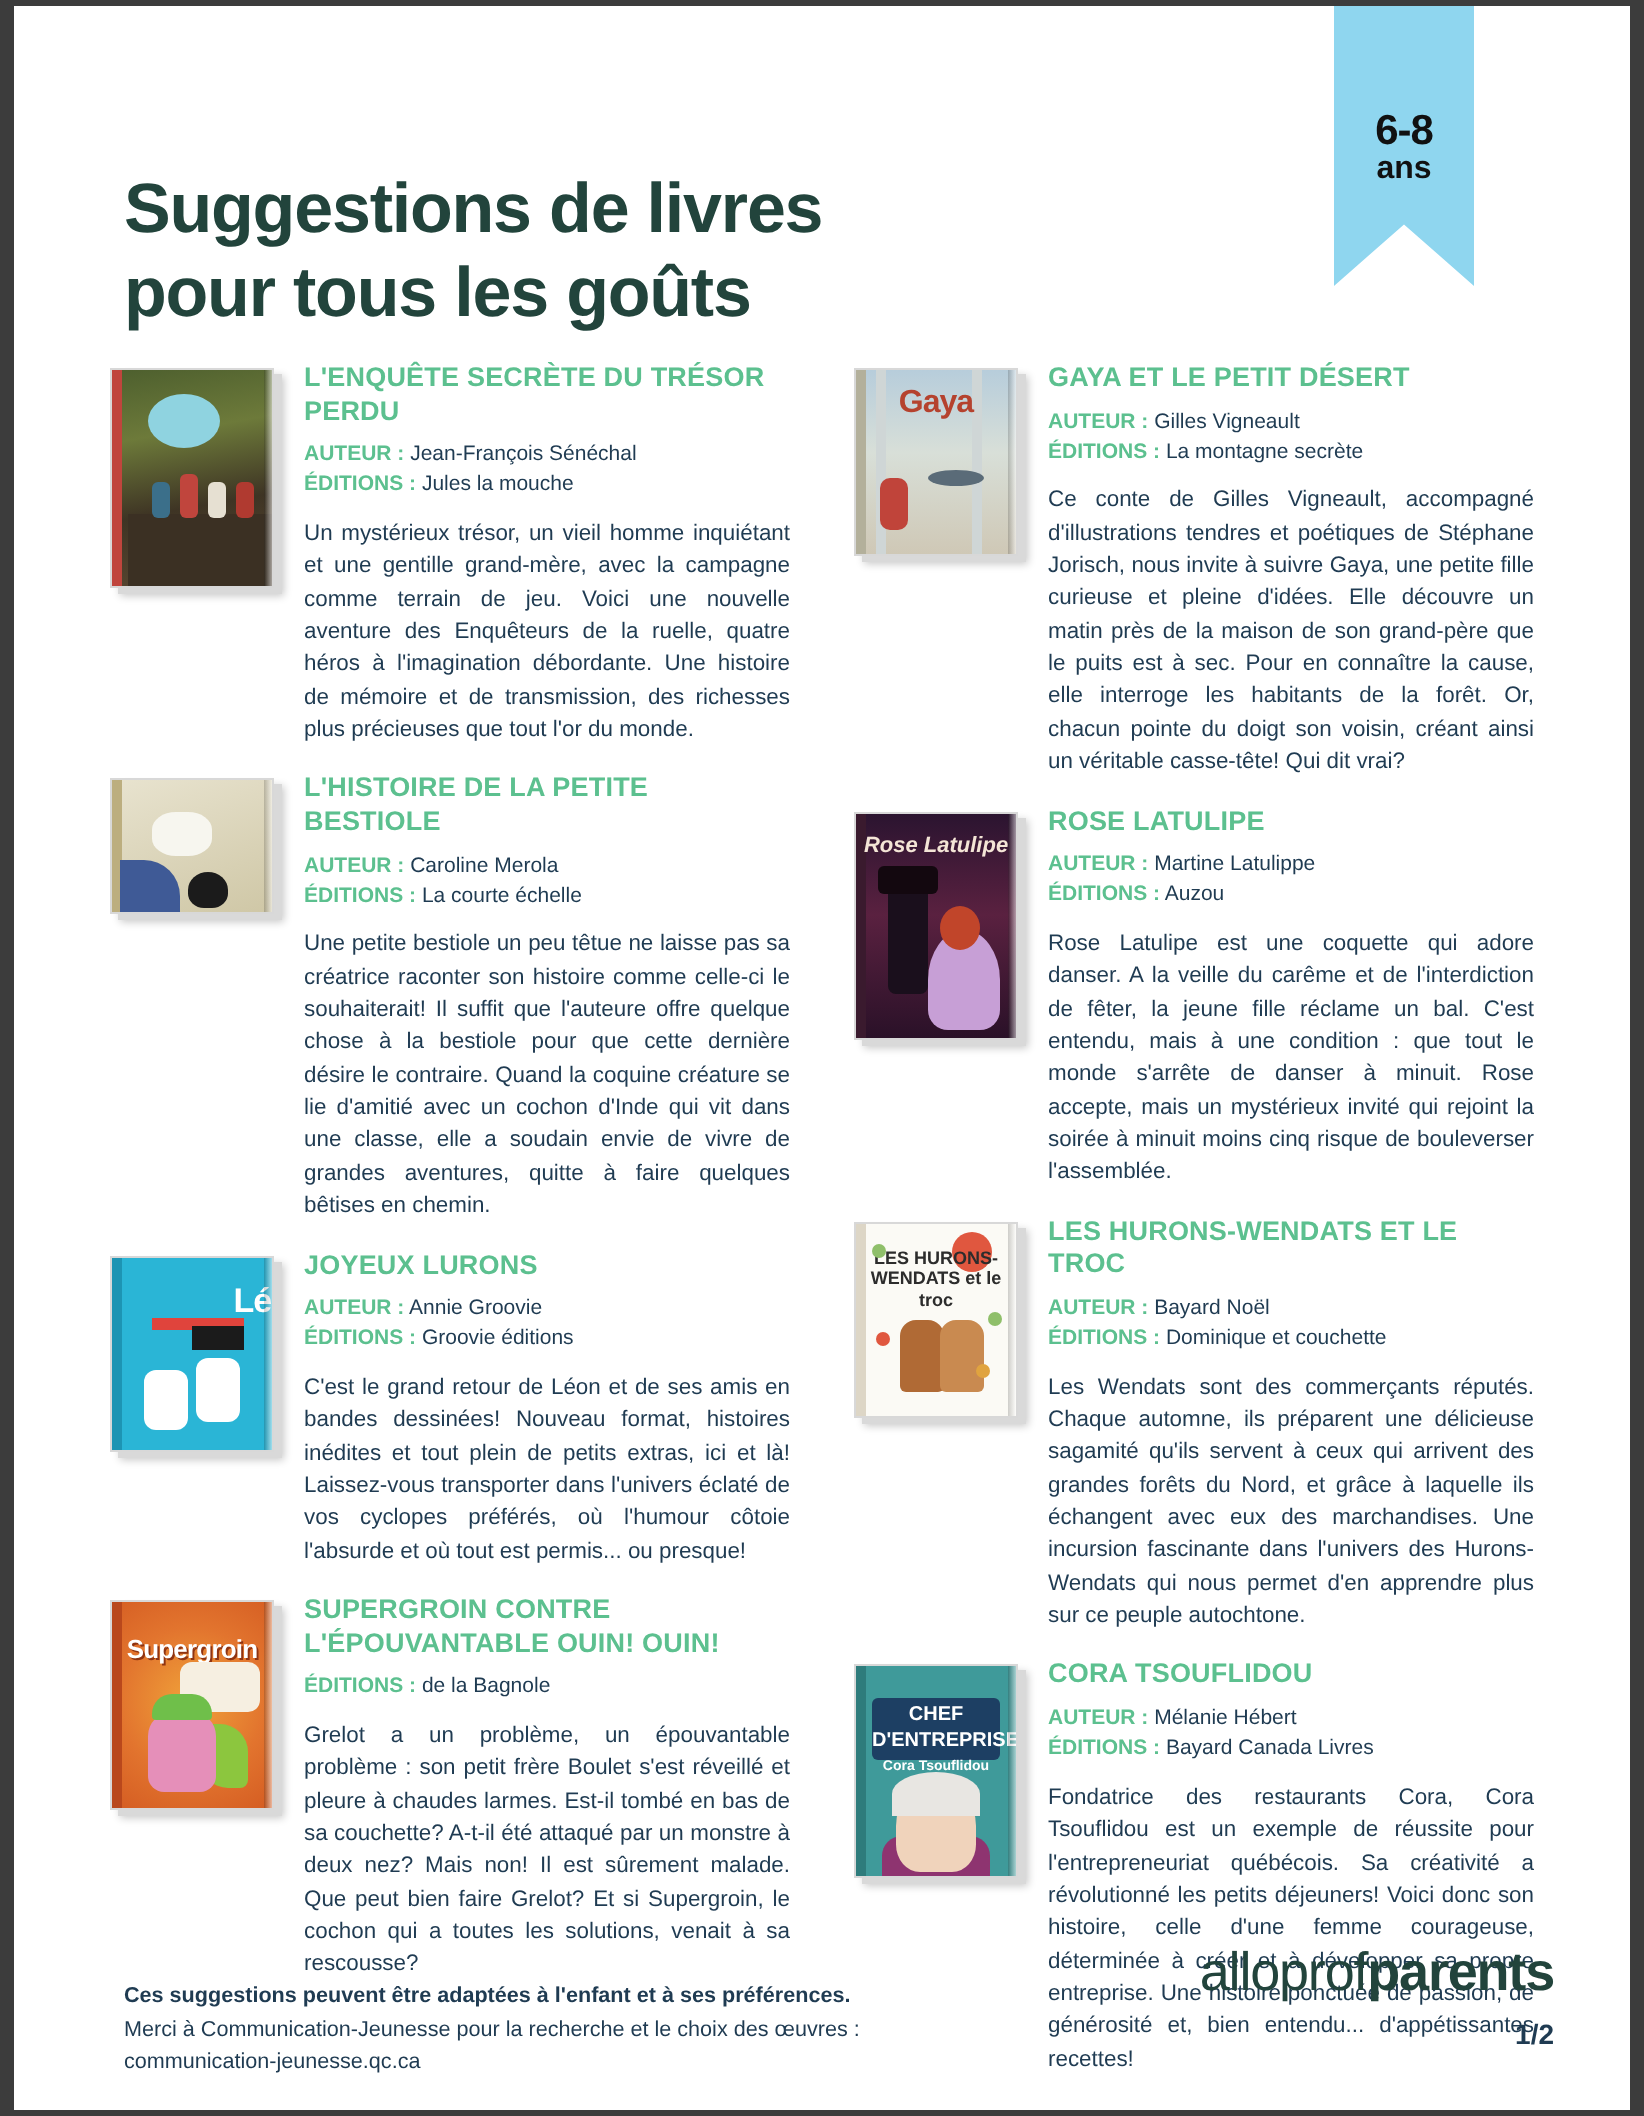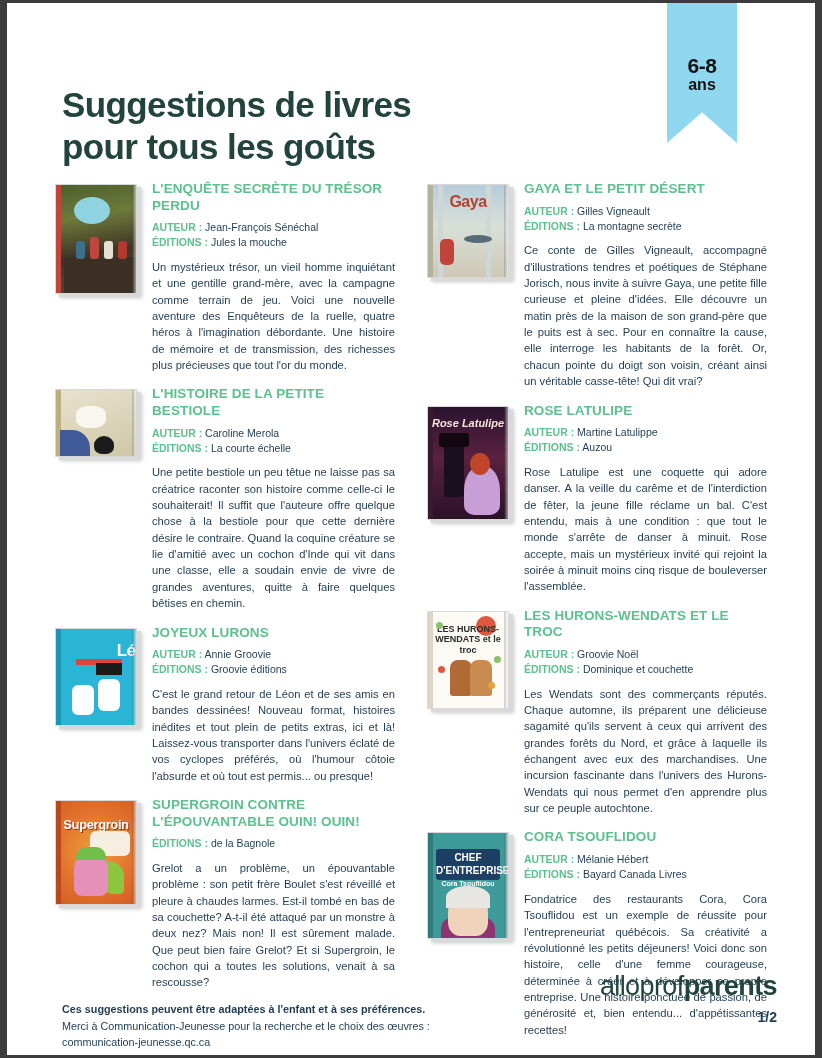--- a/index.html
+++ b/index.html
@@ -212,21 +212,21 @@
   .cv8 .chef { position:absolute; top:16px; left:8px; right:8px; text-align:center; font-size:10px; font-weight:800; color:#ffffff; background:#1d3f63; padding:3px 0; border-radius:3px; line-height:1.25;}
   .cv8 .name { position:absolute; top:47px; width:100%; text-align:center; font-size:7px; font-weight:700; color:#ffffff;}
   .cv8 .face { position:absolute; left:50%; transform:translateX(-50%); bottom:2px; width:40px; height:46px; background:#f0d3bb; border-radius:50% 50% 30% 30%;}
   .cv8 .hair { position:absolute; left:50%; transform:translateX(-50%); bottom:30px; width:44px; height:22px; background:#e8e6e2; border-radius:50% 50% 0 0;}
   .cv8 .body { position:absolute; left:50%; transform:translateX(-50%); bottom:0; width:54px; height:20px; background:#8e3470; border-radius:10px 10px 0 0;}
 
   
   .footer {
     position: absolute;
     left: 55px;
-    bottom: 5px;
+    bottom: 16px;
     width: 440px;
     font-size: 10.8px;
     line-height: 1.5;
     color: #1f3b52;
   }
   .footer .strong { font-weight: 800; }
   .footer .link { color: #1f3b52; }
 
   .brand {
     position: absolute;
@@ -437,21 +437,21 @@
             <div class="star" style="left:66px;top:44px;"></div>
             <div class="star" style="left:10px;top:54px;background:#e0573f;"></div>
             <div class="star" style="left:60px;top:70px;background:#e0a33f;"></div>
             <div class="edge"></div>
           </div>
         </div>
         <div class="book-text">
           <div class="book-title">LES HURONS-WENDATS ET LE TROC</div>
           <div class="meta-line">
             <span class="meta-label">AUTEUR :</span>
-            <span>Groovie Noël</span>
+            <span>Bayard Noël</span>
           </div>
           <div class="meta-line">
             <span class="meta-label">ÉDITIONS :</span>
             <span>Dominique et couchette</span>
           </div>
           <div class="book-desc">Les Wendats sont des commerçants réputés. Chaque automne, ils préparent une délicieuse sagamité qu'ils servent à ceux qui arrivent des grandes forêts du Nord, et grâce à laquelle ils échangent avec eux des marchandises. Une incursion fascinante dans l'univers des Hurons-Wendats qui nous permet d'en apprendre plus sur ce peuple autochtone.</div>
         </div>
       </div>
 
       <div class="book">

